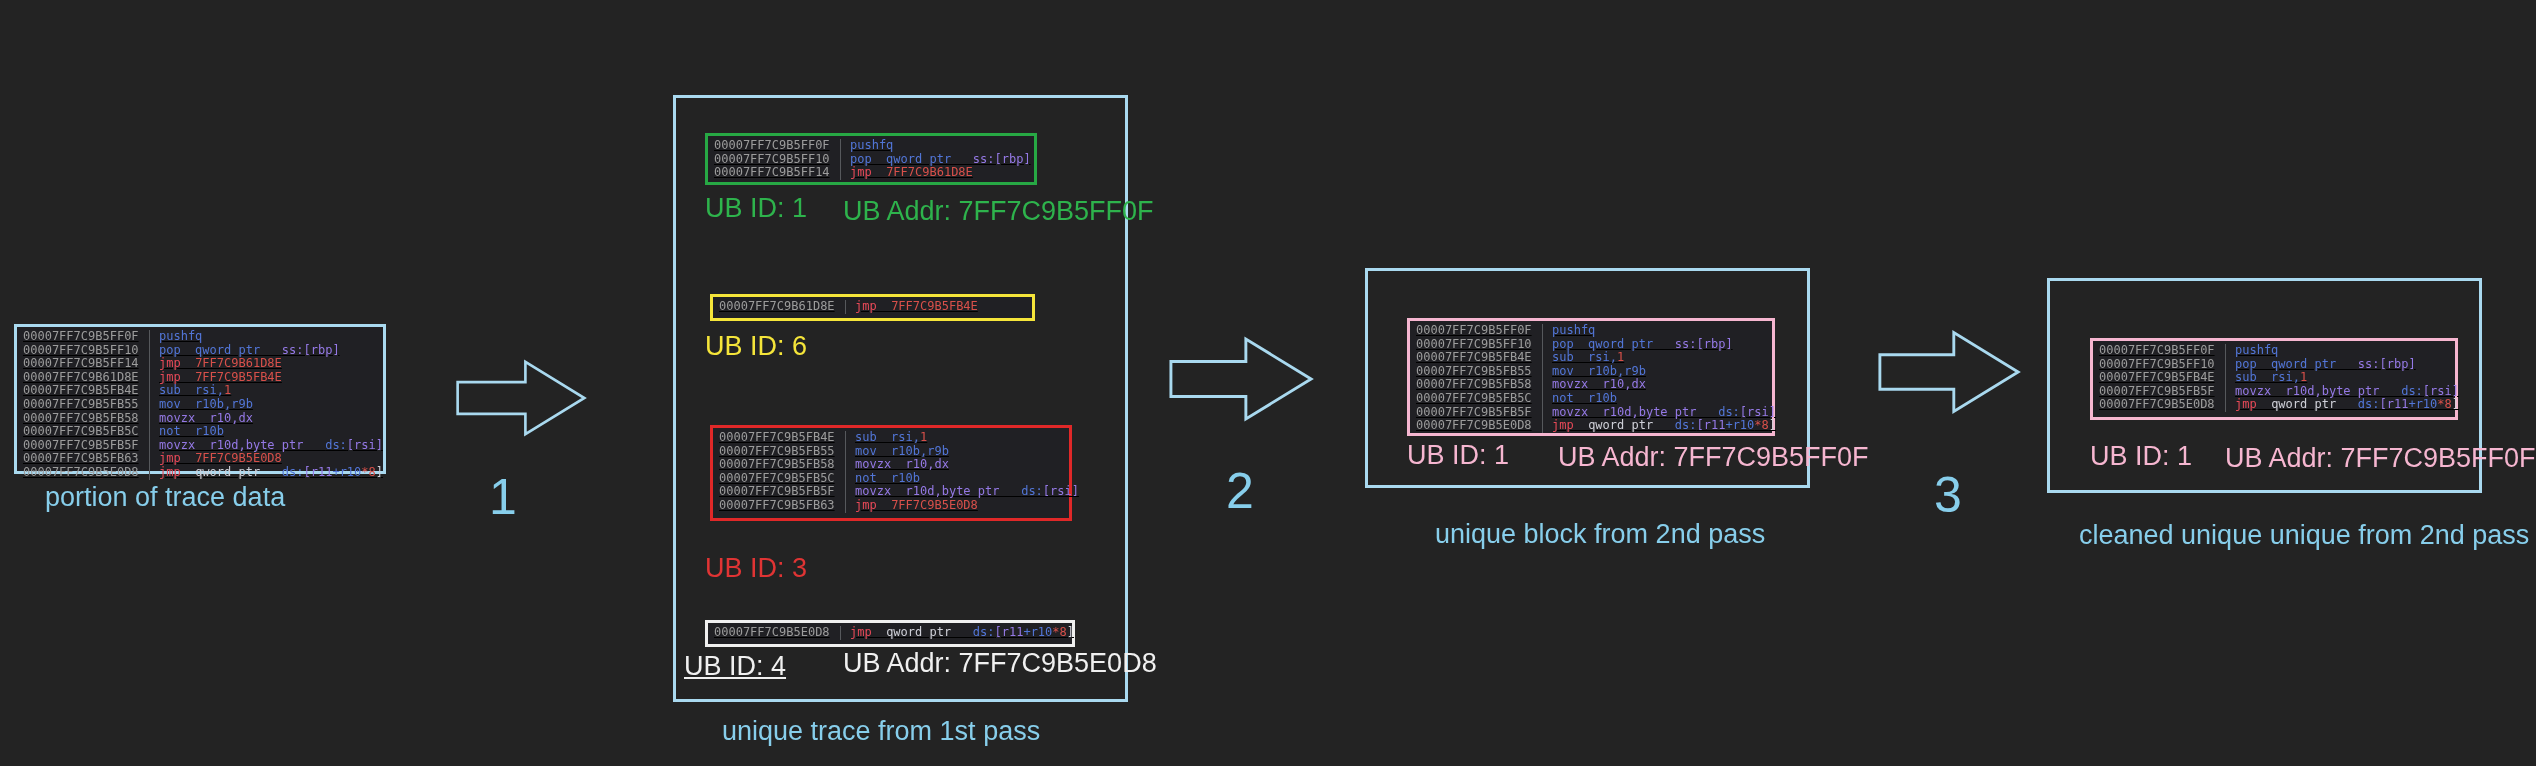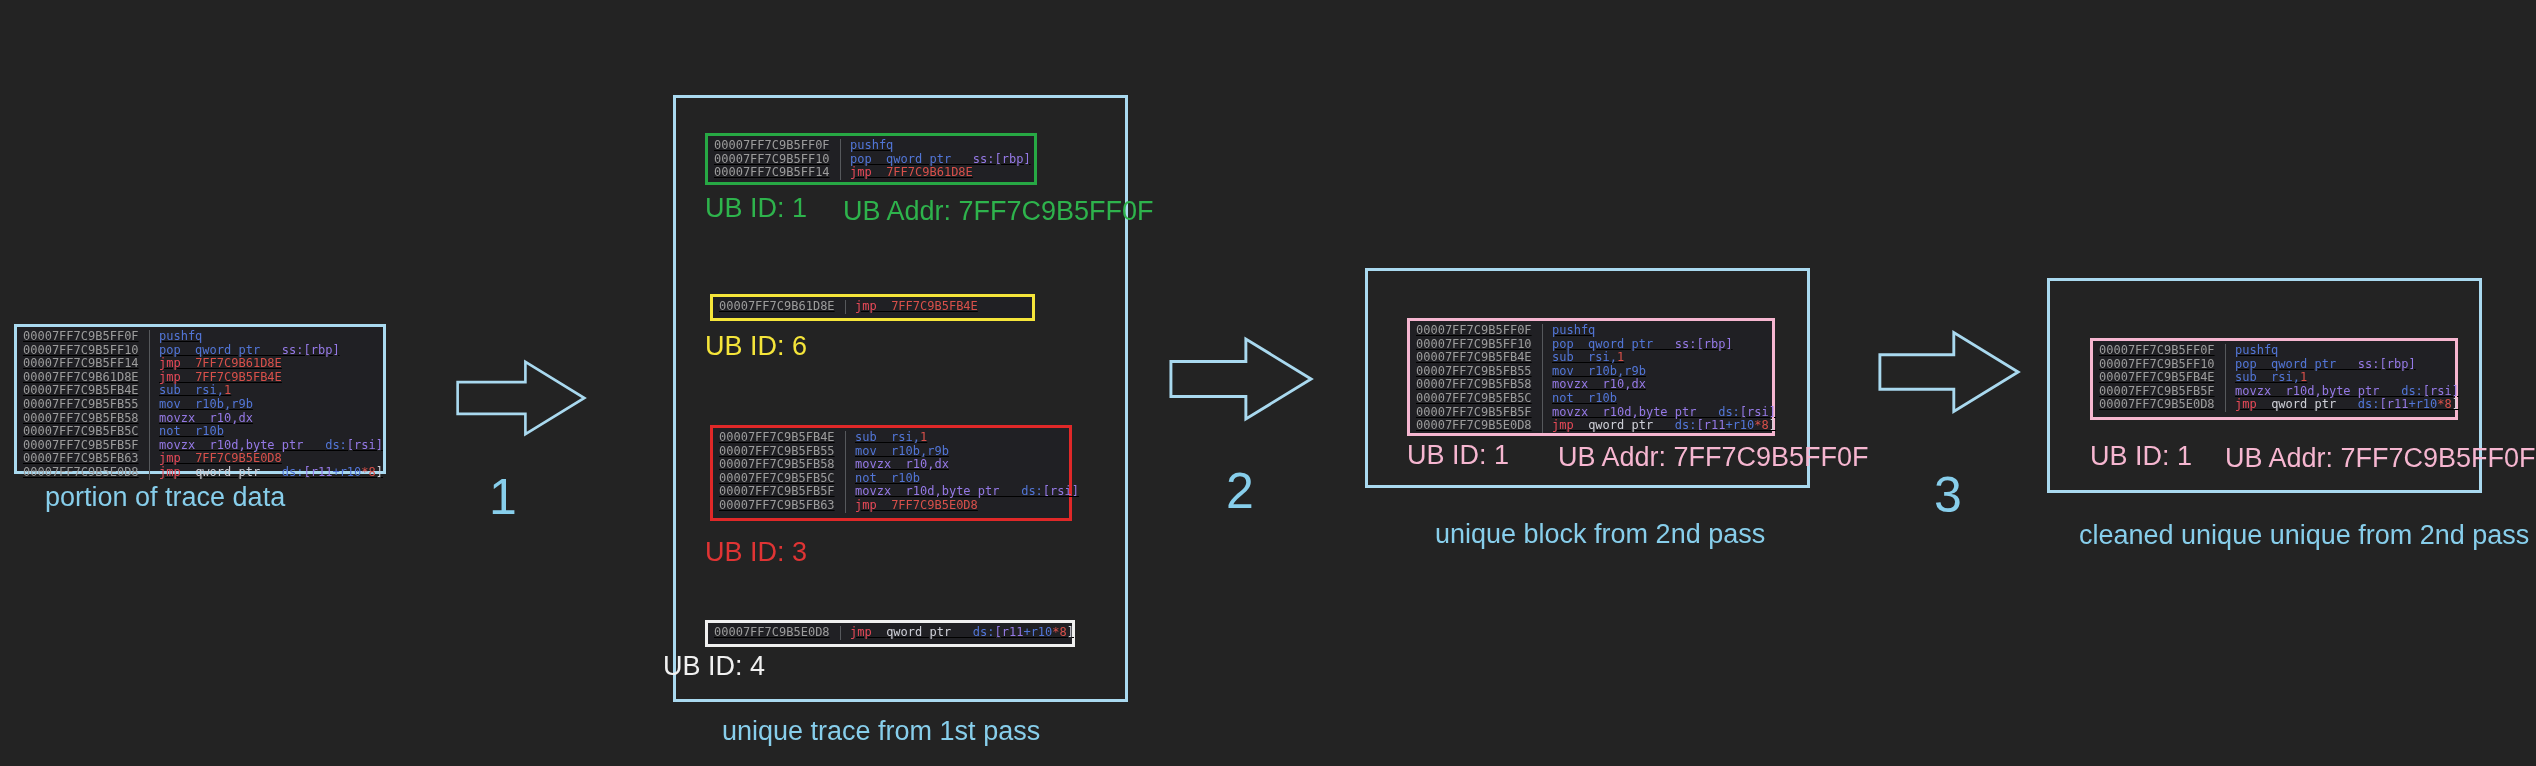--- a/index.html
+++ b/index.html
@@ -22,21 +22,21 @@
   .bd-white{border-color:var(--white,#f0f0f0);}
   .bd-pink{border-color:var(--pink,#f6b6d0);}
 
   
   .container{position:absolute;box-sizing:border-box;border:3px solid var(--cyan_border,#a9d9ef);background:transparent;}
 
   
   .ublabel{position:absolute;font-size:27px;white-space:pre;}
   .t-green{color:var(--green_text,#2eb34c);}
   .t-yellow{color:var(--yellow,#f5e53a);}
-  .t-red{color:var(--red_text,#e03434);}
+  .t-red{color:var(--red_text,#e03434);margin-top:16px;}
   .t-white{color:var(--white,#f0f0f0);}
   .t-pink{color:var(--pink,#f6b6d0);}
 
   .caption{position:absolute;font-size:27px;color:var(--cyan_text,#87ceeb);white-space:pre;}
   .stepnum{position:absolute;width:70px;text-align:center;font-size:50px;color:var(--cyan_text,#87ceeb);}
 
   .arrow{position:absolute;}
   .arrow polygon{fill:none;stroke:var(--cyan_border,#a9d9ef);stroke-width:3;stroke-linejoin:miter;}
 </style>
 </head>
@@ -58,21 +58,22 @@
   <div class="ublabel t-green" style="left:705px;top:193px;">UB ID: 1</div>
   <div class="ublabel t-green" style="left:843px;top:196px;">UB Addr: 7FF7C9B5FF0F</div>
 
   <div class="codebox bd-yellow" style="left:710px;top:294px;width:325px;height:27px;"><div class="cl"><span class="addr">00007FF7C9B61D8E</span><span class="sep"></span><span class="ins"><span style="color: rgb(232, 73, 88);">jmp  </span><span style="color: rgb(216, 80, 74);">7FF7C9B5FB4E</span></span></div></div>
   <div class="ublabel t-yellow" style="left:705px;top:331px;">UB ID: 6</div>
 
   <div class="codebox bd-red" style="left:710px;top:425px;width:362px;height:96px;"><div class="cl"><span class="addr">00007FF7C9B5FB4E</span><span class="sep"></span><span class="ins"><span style="color: rgb(82, 118, 216);">sub  rsi,</span><span style="color: rgb(216, 80, 74);">1</span></span></div><div class="cl"><span class="addr">00007FF7C9B5FB55</span><span class="sep"></span><span class="ins"><span style="color: rgb(82, 118, 216);">mov  r10b,r9b</span></span></div><div class="cl"><span class="addr">00007FF7C9B5FB58</span><span class="sep"></span><span class="ins"><span style="color: rgb(149, 121, 230);">movzx  r10,dx</span></span></div><div class="cl"><span class="addr">00007FF7C9B5FB5C</span><span class="sep"></span><span class="ins"><span style="color: rgb(82, 118, 216);">not  r10b</span></span></div><div class="cl"><span class="addr">00007FF7C9B5FB5F</span><span class="sep"></span><span class="ins"><span style="color: rgb(149, 121, 230);">movzx  r10d,byte ptr   </span><span style="color: rgb(82, 118, 216);">ds:</span><span style="color: rgb(149, 121, 230);">[rsi]</span></span></div><div class="cl"><span class="addr">00007FF7C9B5FB63</span><span class="sep"></span><span class="ins"><span style="color: rgb(232, 73, 88);">jmp  </span><span style="color: rgb(216, 80, 74);">7FF7C9B5E0D8</span></span></div></div>
   <div class="ublabel t-red" style="left:705px;top:537px;">UB ID: 3</div>
 
   <div class="codebox bd-white" style="left:705px;top:620px;width:370px;height:27px;"><div class="cl"><span class="addr">00007FF7C9B5E0D8</span><span class="sep"></span><span class="ins"><span style="color: rgb(232, 73, 88);">jmp  </span><span style="color: rgb(207, 208, 216);">qword ptr   </span><span style="color: rgb(82, 118, 216);">ds:</span><span style="color: rgb(149, 121, 230);">[r11</span><span style="color: rgb(82, 118, 216);">+r10</span><span style="color: rgb(216, 80, 74);">*8</span><span style="color: rgb(207, 208, 216);">]</span></span></div></div>
-  <div class="ublabel t-white" style="left:663px;top:651px;">UB ID: 4</div>
+  <div class="ublabel t-white" style="left:684px;top:651px;text-decoration:underline;">UB ID: 4</div>
+  <div class="ublabel t-white" style="left:843px;top:648px;">UB Addr: 7FF7C9B5E0D8</div>
 
   <div class="caption" style="left:722px;top:716px;">unique trace from 1st pass</div>
 
   <svg class="arrow" style="left:1168px;top:334px;" width="146" height="90" viewBox="0 0 150 92">
     <polygon points="3,28 80,28 80,5 147,46 80,87 80,64 3,64"></polygon>
   </svg>
   <div class="stepnum" style="left:1205px;top:462px;">2</div>
 
   <div class="container" style="left:1365px;top:268px;width:445px;height:220px;"></div>
   <div class="codebox bd-pink" style="left:1407px;top:318px;width:368px;height:118px;"><div class="cl"><span class="addr">00007FF7C9B5FF0F</span><span class="sep"></span><span class="ins"><span style="color: rgb(82, 118, 216);">pushfq</span></span></div><div class="cl"><span class="addr">00007FF7C9B5FF10</span><span class="sep"></span><span class="ins"><span style="color: rgb(82, 118, 216);">pop  qword ptr   </span><span style="color: rgb(149, 121, 230);">ss:[rbp]</span></span></div><div class="cl"><span class="addr">00007FF7C9B5FB4E</span><span class="sep"></span><span class="ins"><span style="color: rgb(82, 118, 216);">sub  rsi,</span><span style="color: rgb(216, 80, 74);">1</span></span></div><div class="cl"><span class="addr">00007FF7C9B5FB55</span><span class="sep"></span><span class="ins"><span style="color: rgb(82, 118, 216);">mov  r10b,r9b</span></span></div><div class="cl"><span class="addr">00007FF7C9B5FB58</span><span class="sep"></span><span class="ins"><span style="color: rgb(149, 121, 230);">movzx  r10,dx</span></span></div><div class="cl"><span class="addr">00007FF7C9B5FB5C</span><span class="sep"></span><span class="ins"><span style="color: rgb(82, 118, 216);">not  r10b</span></span></div><div class="cl"><span class="addr">00007FF7C9B5FB5F</span><span class="sep"></span><span class="ins"><span style="color: rgb(149, 121, 230);">movzx  r10d,byte ptr   </span><span style="color: rgb(82, 118, 216);">ds:</span><span style="color: rgb(149, 121, 230);">[rsi]</span></span></div><div class="cl"><span class="addr">00007FF7C9B5E0D8</span><span class="sep"></span><span class="ins"><span style="color: rgb(232, 73, 88);">jmp  </span><span style="color: rgb(207, 208, 216);">qword ptr   </span><span style="color: rgb(82, 118, 216);">ds:</span><span style="color: rgb(149, 121, 230);">[r11</span><span style="color: rgb(82, 118, 216);">+r10</span><span style="color: rgb(216, 80, 74);">*8</span><span style="color: rgb(207, 208, 216);">]</span></span></div></div>

